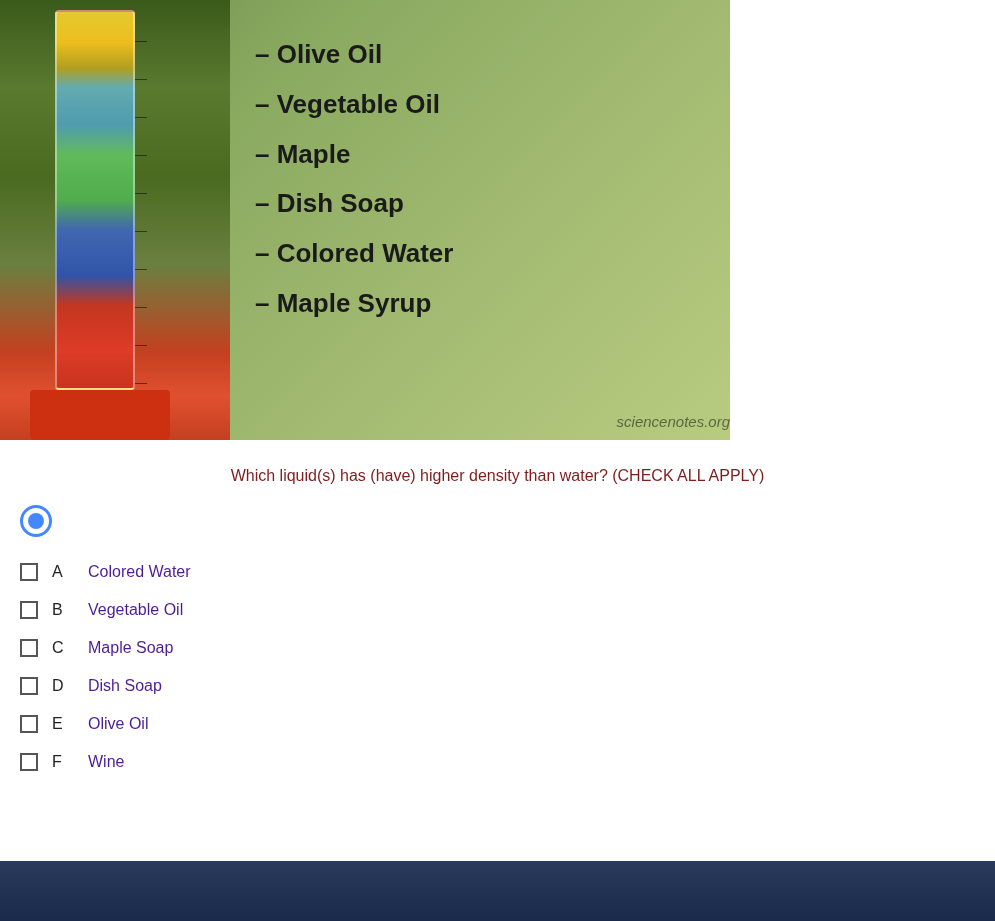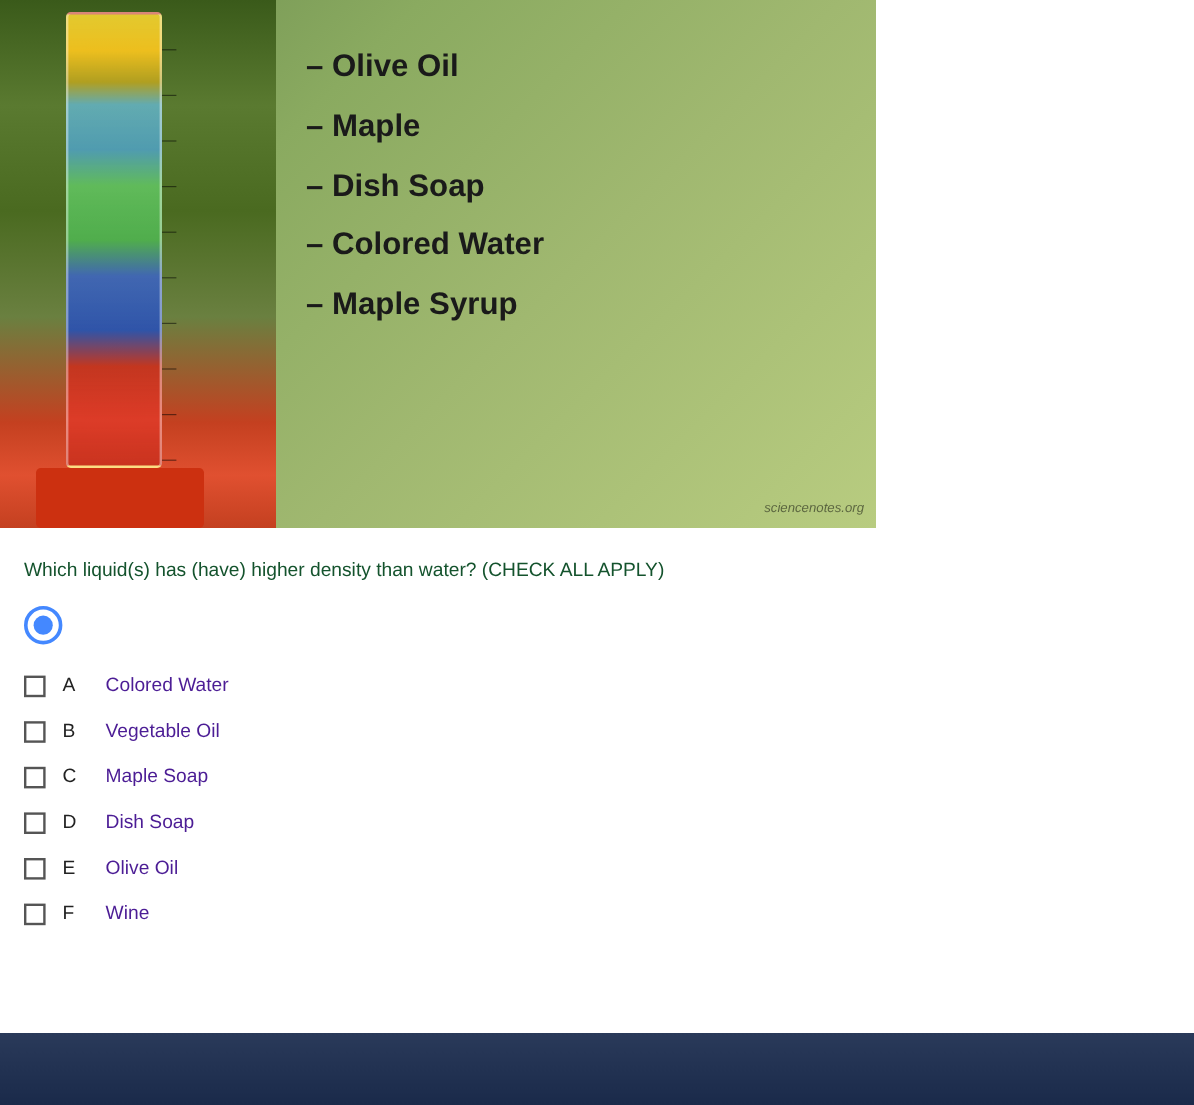--- a/index.html
+++ b/index.html
@@ -106,35 +106,36 @@
       font-size: 26px;
       font-weight: bold;
       color: #1a1a1a;
       padding: 8px 0;
       line-height: 1.3;
     }
 
     .watermark {
       position: absolute;
       bottom: 10px;
-      right: 10px;
-      font-size: 11px;
+      right: 0;
+      font-size: 15px;
       color: rgba(0,0,0,0.5);
       font-style: italic;
     }
 
     .question-section {
       padding: 25px 20px 20px 20px;
     }
 
     .question-text {
       font-size: 16px;
-      color: #14532d;
+      color: #7f1d1d;
       margin-bottom: 18px;
       line-height: 1.4;
+      text-align: center;
     }
 
     .radio-selected {
       width: 32px;
       height: 32px;
       border-radius: 50%;
       border: 3px solid #4488ff;
       background: #ffffff;
       display: inline-flex;
       align-items: center;
@@ -215,20 +216,21 @@
           <div class="marking-line"></div>
           <div class="marking-line"></div>
           <div class="marking-line"></div>
           <div class="marking-line"></div>
         </div>
       </div>
       <div class="red-base"></div>
     </div>
     <div class="image-right">
       <div class="list-item">– Olive Oil</div>
+      <div class="list-item">– Vegetable Oil</div>
       <div class="list-item">– Maple</div>
       <div class="list-item">– Dish Soap</div>
       <div class="list-item">– Colored Water</div>
       <div class="list-item">– Maple Syrup</div>
     </div>
     <div class="watermark">sciencenotes.org</div>
   </div>
 
   <div class="question-section">
     <div class="question-text">Which liquid(s) has (have) higher density than water? (CHECK ALL APPLY)</div>

